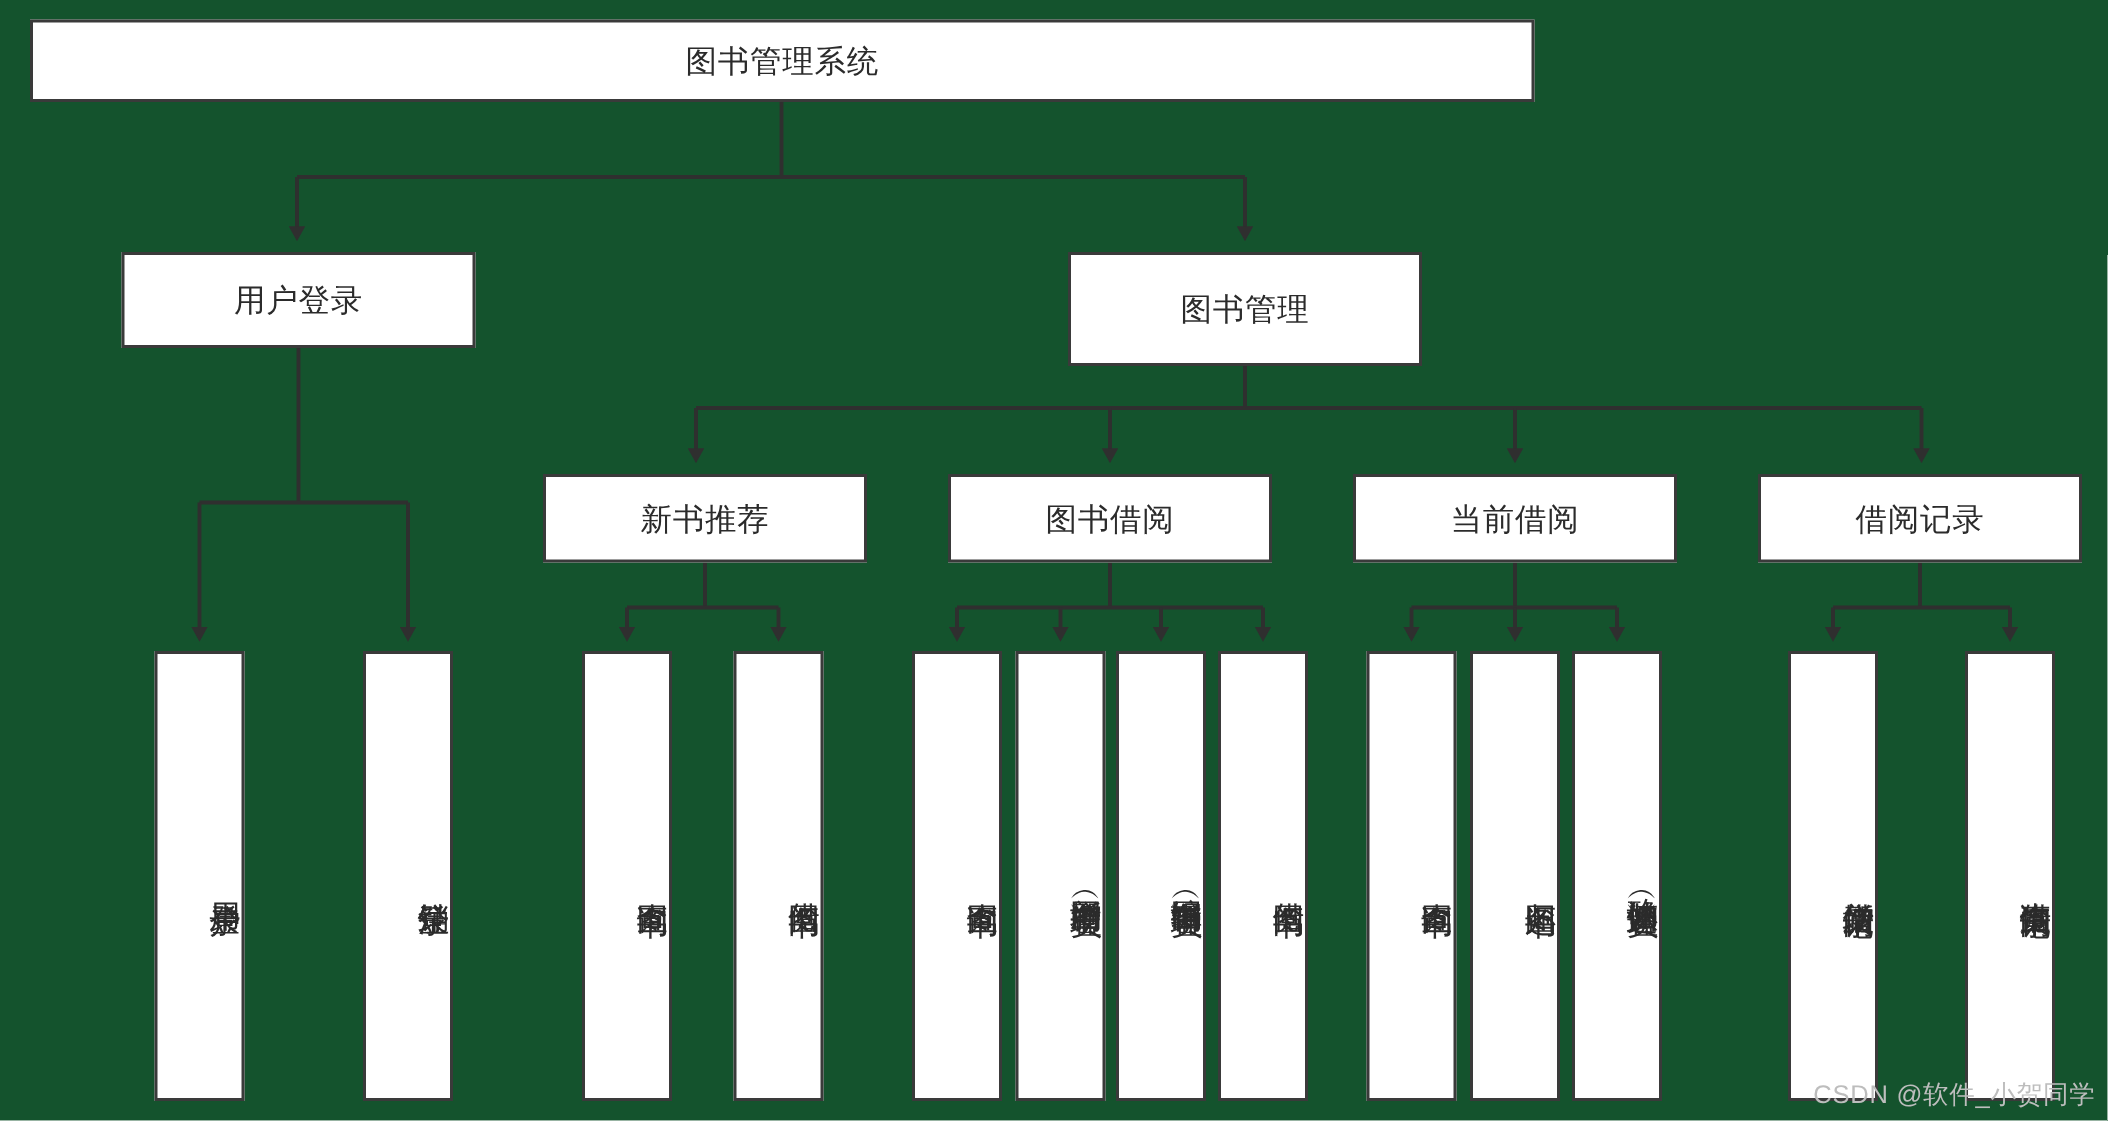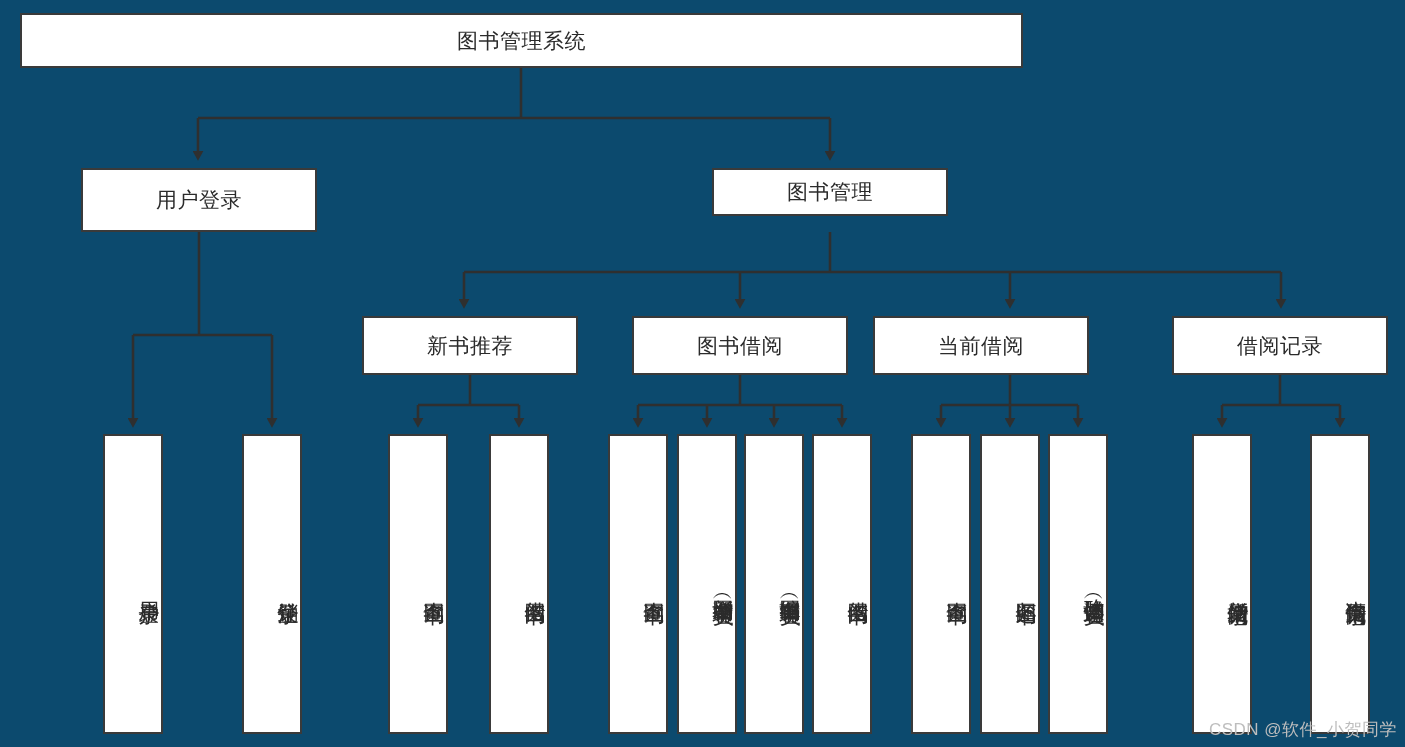--- a/index.html
+++ b/index.html
@@ -7,21 +7,21 @@
     padding: 0;
     background: #ffffff;
   }
   body {
     font-family: "Liberation Sans", "DejaVu Sans", sans-serif;
   }
   #canvas {
     position: relative;
     width: 1405px;
     height: 747px;
-    background: #0c4a6e;
+    background: #14532d;
     overflow: hidden;
   }
   svg.wires {
     position: absolute;
     left: 0;
     top: 0;
     width: 1405px;
     height: 747px;
     pointer-events: none;
   }
@@ -123,31 +123,31 @@
     </g>
   </svg>
 
   <div class="node horiz title-node" style="left:20px; top:13px; width:1003px; height:55px;">
     <span>图书管理系统</span>
   </div>
 
   <div class="node horiz" style="left:81px; top:168px; width:236px; height:64px;">
     <span>用户登录</span>
   </div>
-  <div class="node horiz" style="left:712px; top:168px; width:236px; height:48px;">
+  <div class="node horiz" style="left:712px; top:168px; width:236px; height:76px;">
     <span>图书管理</span>
   </div>
 
   <div class="node horiz" style="left:362px; top:316px; width:216px; height:59px;text-align:center;">
     <span>新书推荐</span>
   </div>
   <div class="node horiz" style="left:632px; top:316px; width:216px; height:59px;align-items:center;">
     <span>图书借阅</span>
   </div>
-  <div class="node horiz" style="left:873px; top:316px; width:216px; height:59px;">
+  <div class="node horiz" style="left:902px; top:316px; width:216px; height:59px;">
     <span>当前借阅</span>
   </div>
   <div class="node horiz" style="left:1172px; top:316px; width:216px; height:59px;">
     <span>借阅记录</span>
   </div>
 
   <div class="node vert" style="left:103px; top:434px; width:60px; height:300px;">
     <span>用户登录</span>
   </div>
   <div class="node vert" style="left:242px; top:434px; width:60px; height:300px;">

